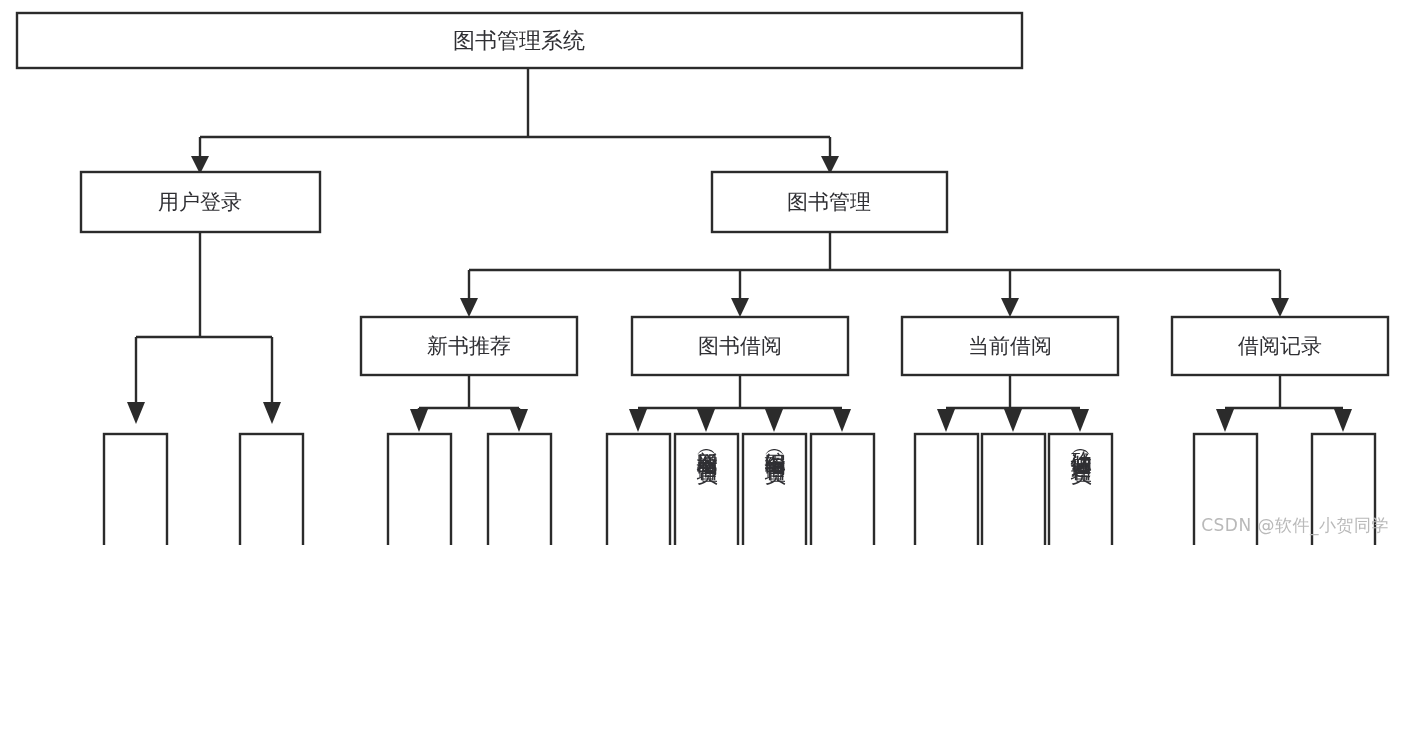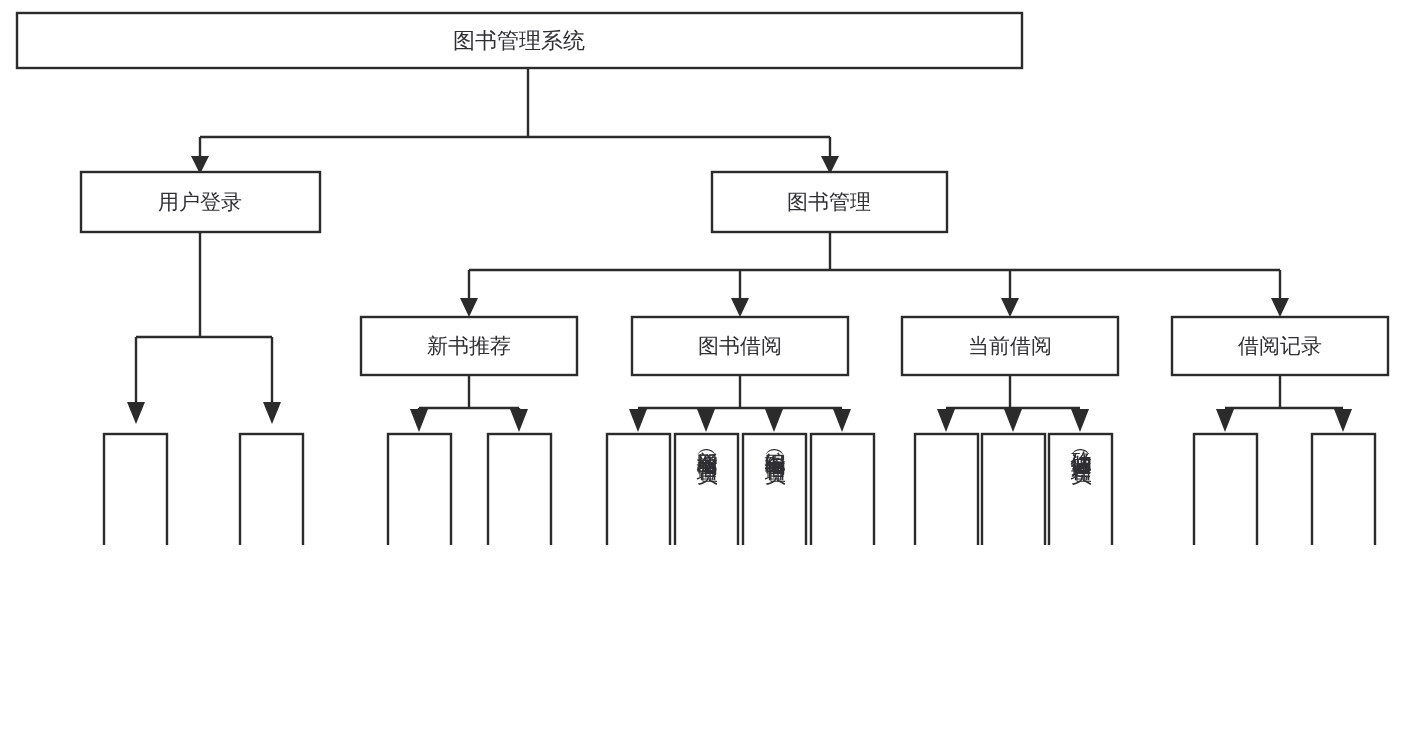--- a/index.html
+++ b/index.html
@@ -240,13 +240,14 @@
     <span class="vlabel">确认归还（管理员）</span>
   </div>
 
   <div class="vlabel-wrap" style="left:1194px; top:434px; width:63px; height:299px;">
     <span class="vlabel">新增借阅记录</span>
   </div>
   <div class="vlabel-wrap" style="left:1312px; top:434px; width:63px; height:299px;">
     <span class="vlabel">查询借阅记录</span>
   </div>
 
+  <div class="watermark">CSDN @软件_小贺同学</div>
 </div>
 
 </body></html>

